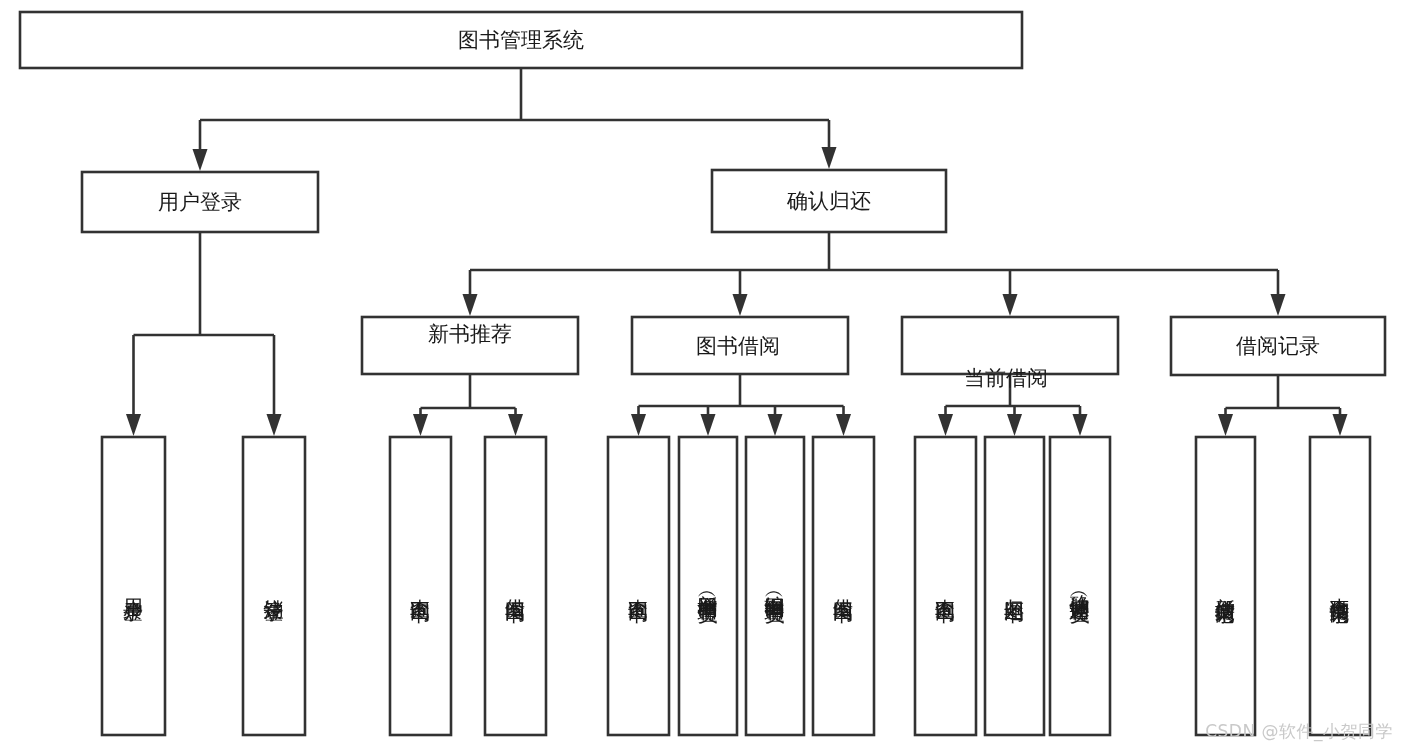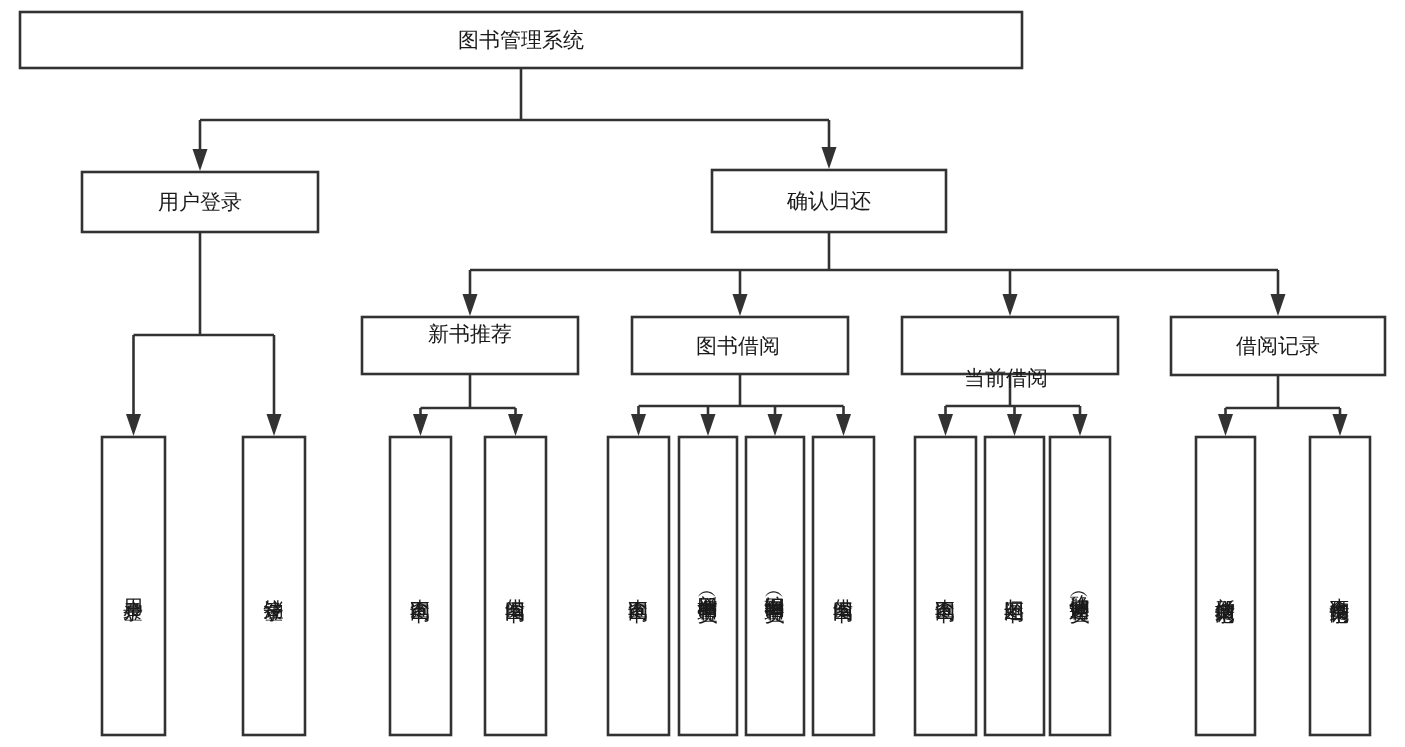--- a/index.html
+++ b/index.html
@@ -183,13 +183,14 @@
       <div class="vlabel" style="left: 813px; top: 437px; width: 61px; height: 298px;">借阅图书</div>
       <div class="hlabel" style="left: 902px; top: 317px; width: 208px; height: 57px; margin-top: 32px;">当前借阅</div>
       <div class="vlabel" style="left: 915px; top: 437px; width: 61px; height: 298px;">查询图书</div>
       <div class="vlabel" style="left: 985px; top: 437px; width: 59px; height: 298px;">归还图书</div>
       <div class="vlabel" style="left: 1050px; top: 437px; width: 60px; height: 298px;">确认归还（管理员）</div>
       <div class="hlabel" style="left: 1171px; top: 317px; width: 214px; height: 58px;">借阅记录</div>
       <div class="vlabel" style="left: 1196px; top: 437px; width: 59px; height: 298px;">新增借阅记录</div>
       <div class="vlabel" style="left: 1310px; top: 437px; width: 60px; height: 298px;">查询借阅记录</div>
     </div>
 
+  <div id="watermark">CSDN @软件_小贺同学</div>
 </div>
 
 </body></html>

